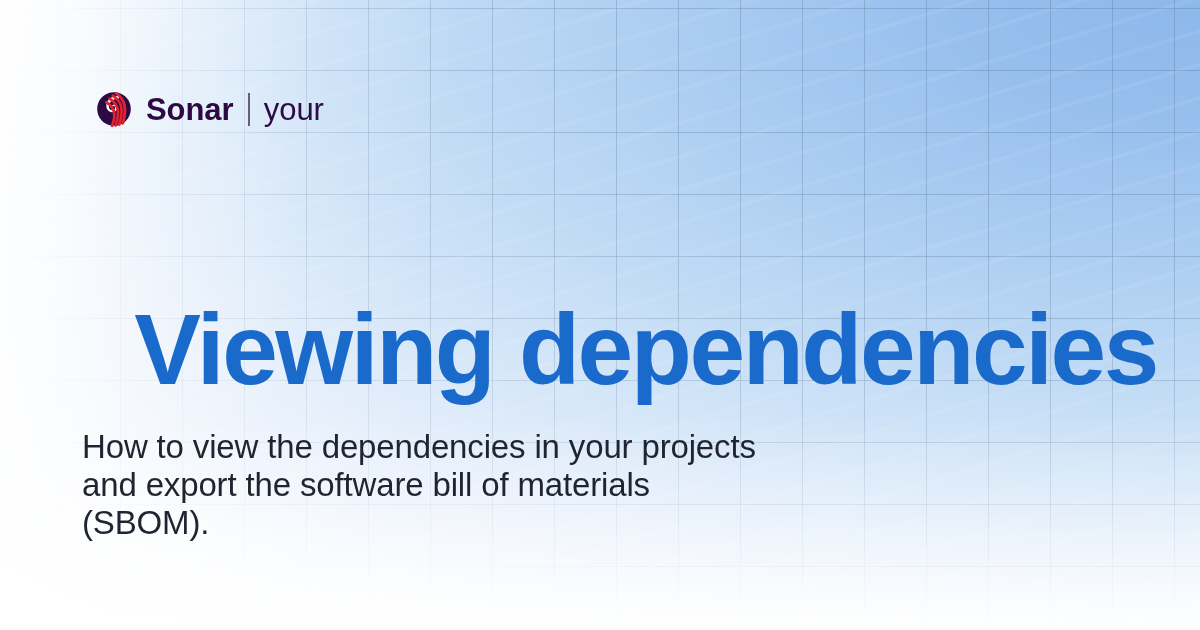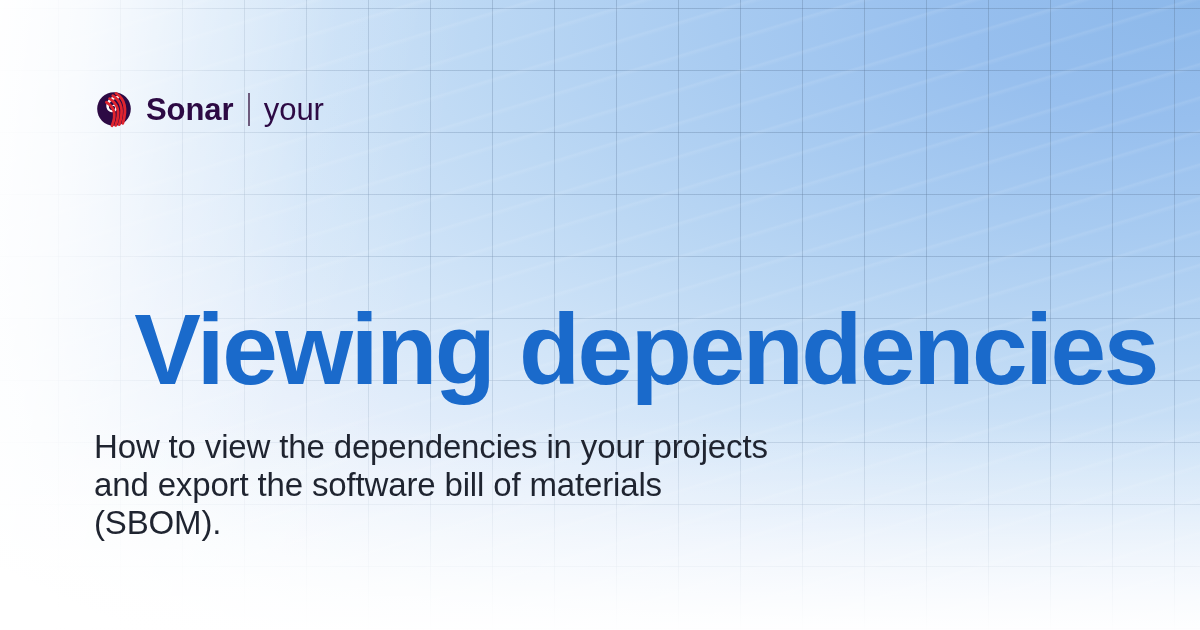--- a/index.html
+++ b/index.html
@@ -166,21 +166,21 @@
     line-height: 1.0;
     letter-spacing: -2.4px;
     color: #1a6acb;
     white-space: nowrap;
     text-align: right;
   }
 
   
   .page-subtitle {
     position: absolute;
-    left: 94px;
+    left: 82px;
     top: 428px;
     width: 690px;
     margin: 0;
     font-family: "Liberation Sans", sans-serif;
     font-size: 33px;
     font-weight: 400;
     line-height: 38px;
     letter-spacing: -0.15px;
     color: #1f2430;
   }

